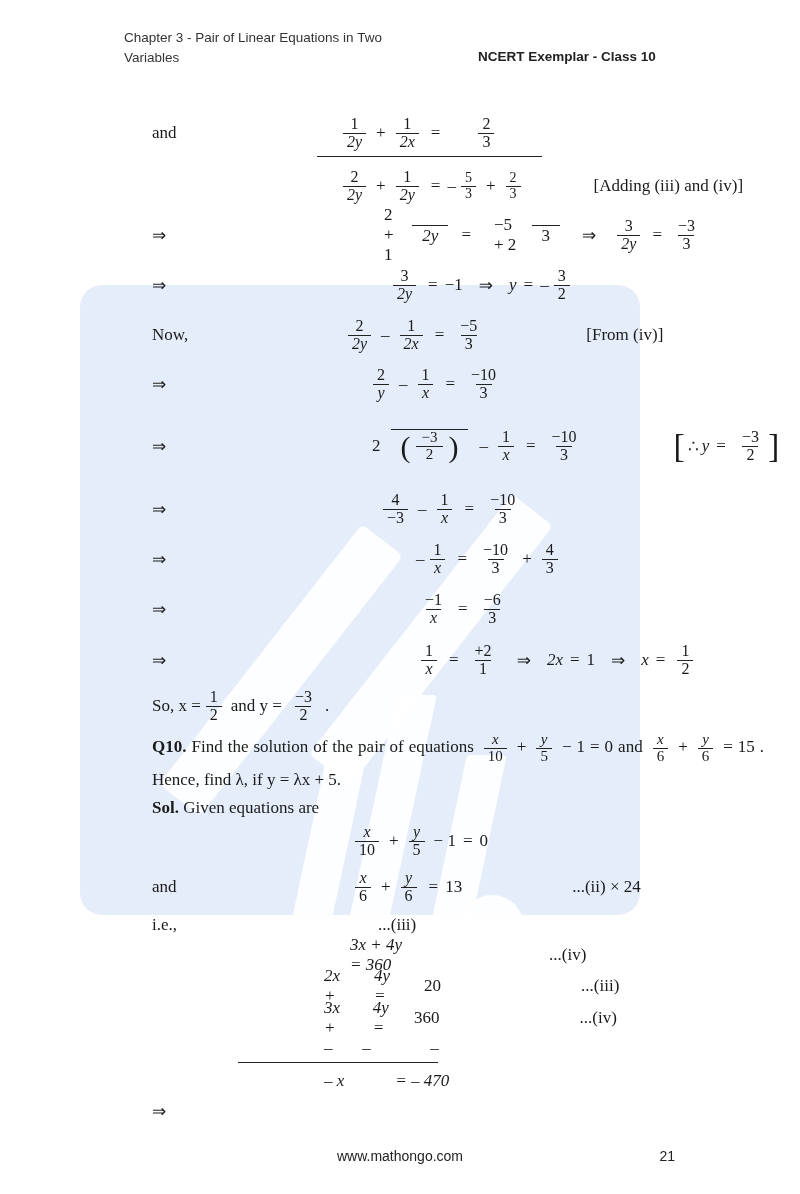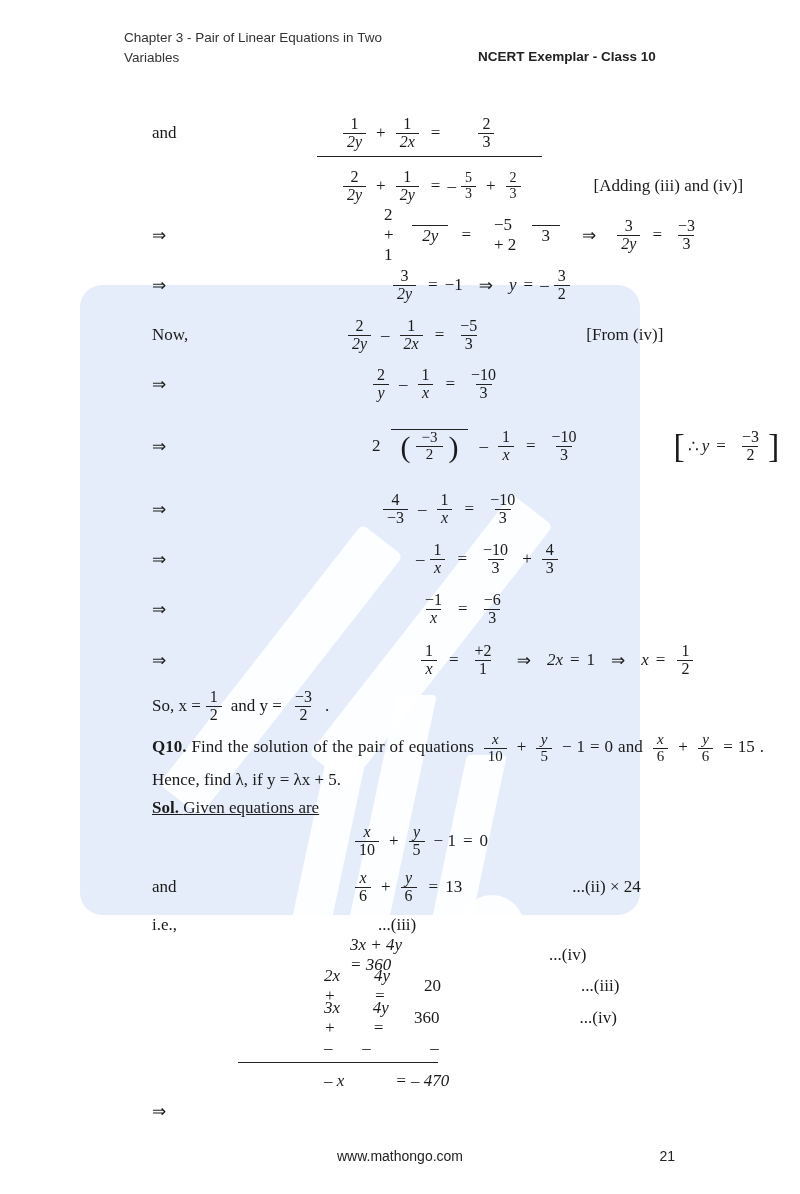--- a/index.html
+++ b/index.html
@@ -515,21 +515,21 @@
         </span>
       <span>+</span>
       <span class="frac" style="font-size:15px;">
           <span class="num it">y</span>
           <span class="den">6</span>
         </span>
       <span>= 15</span>
       <span>. Hence, find λ, if y = λx + 5.</span>
     </div>
 
-    <div style="margin-top:4px;text-decoration:underline;">
+    <div style="margin-top:4px;">
       <span class="qlabel">Sol.</span>
       <span>Given equations are</span>
     </div>
 
     <div class="row" style="height:46px;">
       <div class="lead"></div>
       <div class="math" style="padding-left:112px;">
         <span class="frac">
             <span class="num it">x</span>
             <span class="den">10</span>

